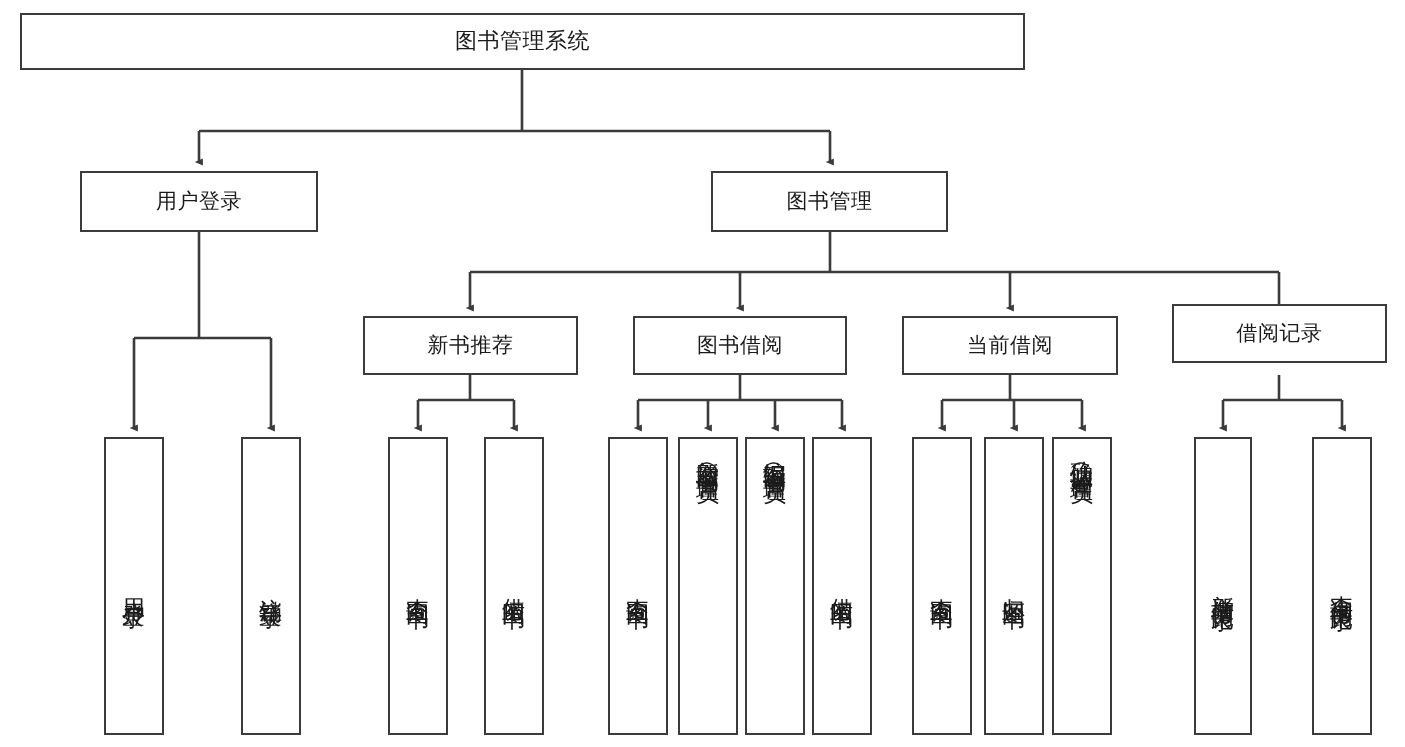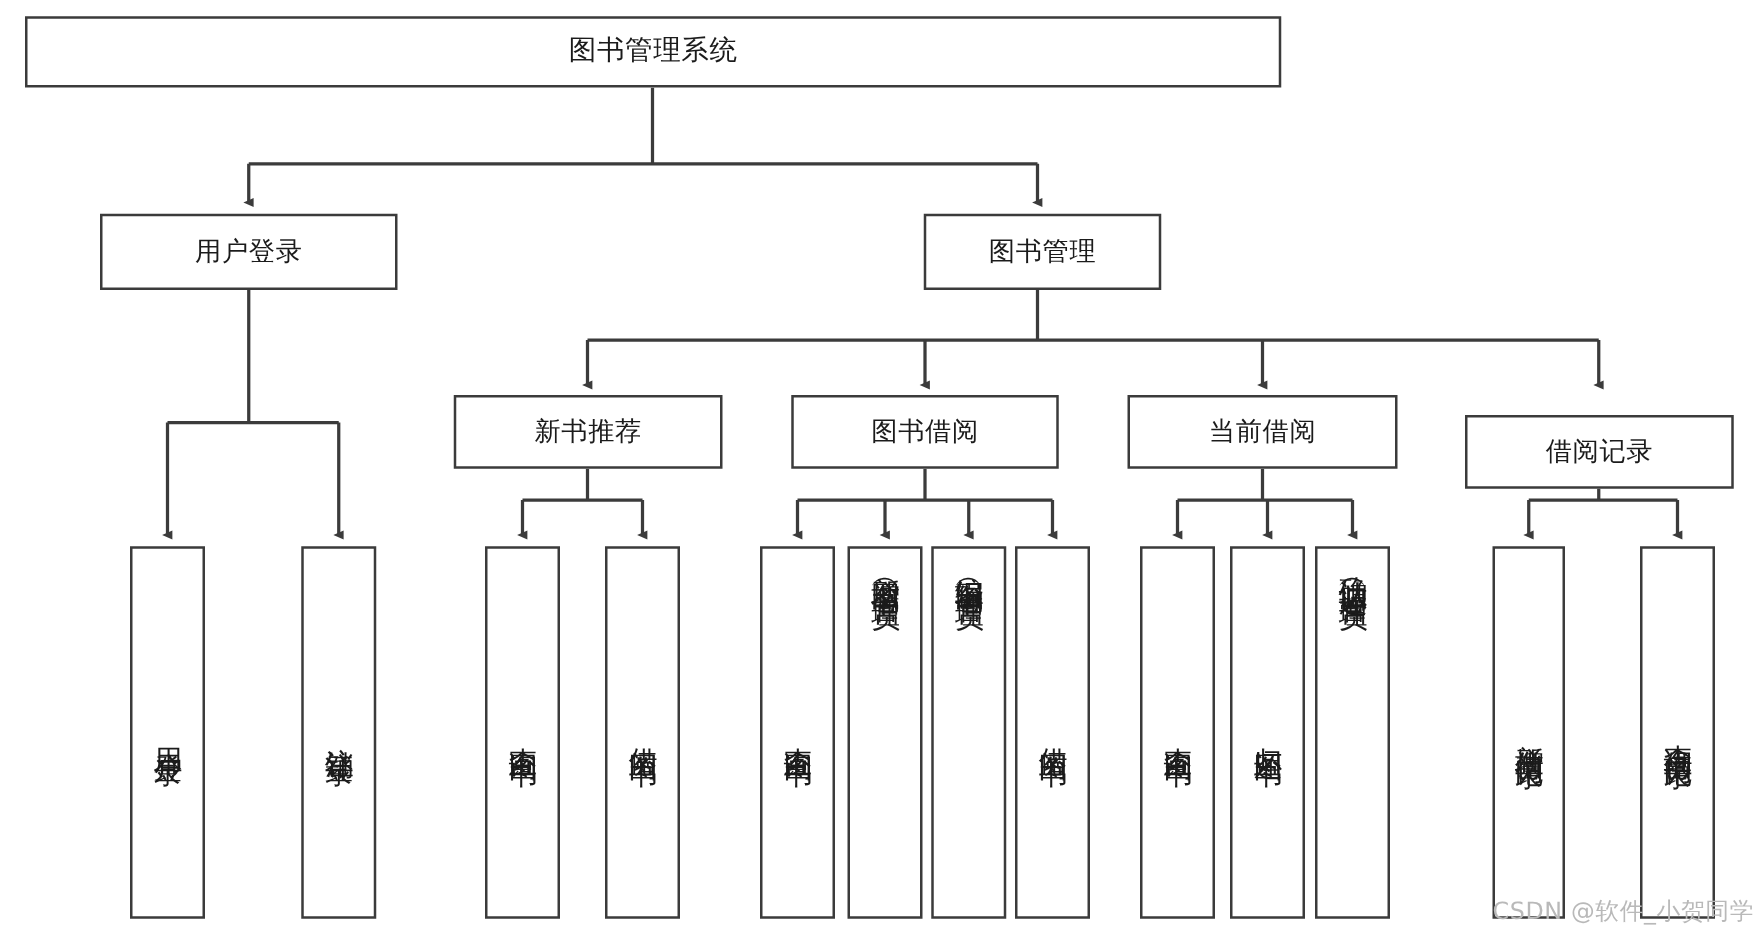--- a/index.html
+++ b/index.html
@@ -131,34 +131,34 @@
     </g>
   </svg>
 
   <div class="node horiz root" style="left:20px; top:13px; width:1005px; height:57px;">
     <span class="node-label">图书管理系统</span>
   </div>
 
   <div class="node horiz" style="left:80px; top:171px; width:238px; height:61px;">
     <span class="node-label">用户登录</span>
   </div>
-  <div class="node horiz" style="left:711px; top:171px; width:190px; height:61px;margin-left:28px;">
+  <div class="node horiz" style="left:711px; top:171px; width:237px; height:61px;">
     <span class="node-label">图书管理</span>
   </div>
 
   <div class="node horiz" style="left:363px; top:316px; width:215px; height:59px;align-items:center;">
     <span class="node-label">新书推荐</span>
   </div>
   <div class="node horiz" style="left:902px; top:316px; width:216px; height:59px;">
     <span class="node-label">当前借阅</span>
   </div>
   <div class="node horiz" style="left:633px; top:316px; width:214px; height:59px;">
     <span class="node-label">图书借阅</span>
   </div>
-  <div class="node horiz" style="left:1172px; top:332px; width:215px; height:59px;font-family:Liberation Serif, serif;">
+  <div class="node horiz" style="left:1172px; top:304px; width:215px; height:59px;font-family:Liberation Serif, serif;">
     <span class="node-label">借阅记录</span>
   </div>
 
   <div class="node vert centered" style="left:104px; top:437px; width:60px; height:298px;">
     <span class="node-label">用户登录</span>
   </div>
   <div class="node vert centered" style="left:241px; top:437px; width:60px; height:298px;">
     <span class="node-label">注销登录</span>
   </div>
   <div class="node vert centered" style="left:388px; top:437px; width:60px; height:298px;">
@@ -188,15 +188,14 @@
   <div class="node vert" style="left:1052px; top:437px; width:60px; height:298px;">
     <span class="node-label">确认归还（管理员）</span>
   </div>
   <div class="node vert centered" style="left:1194px; top:437px; width:58px; height:298px;">
     <span class="node-label">新增借阅记录</span>
   </div>
   <div class="node vert centered" style="left:1312px; top:437px; width:60px; height:298px;">
     <span class="node-label">查询借阅记录</span>
   </div>
 
-  <div class="watermark" style="left:1194px; top:716px;">CSDN @软件_小贺同学</div>
 
 </div>
 
 </body></html>

